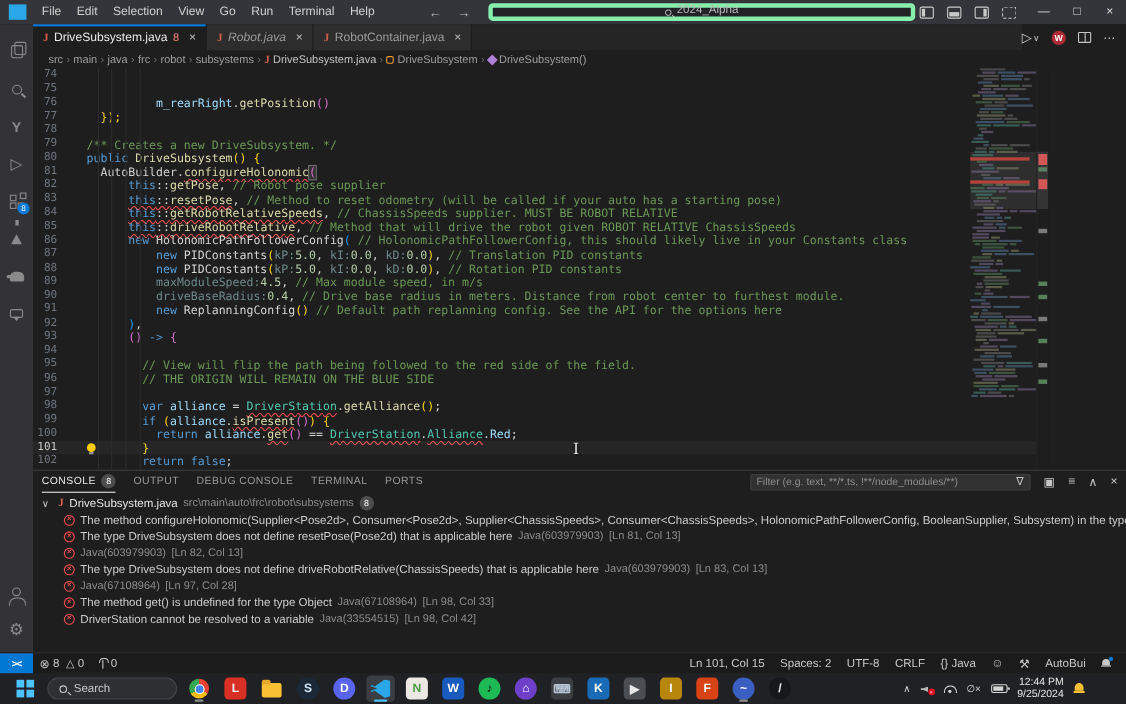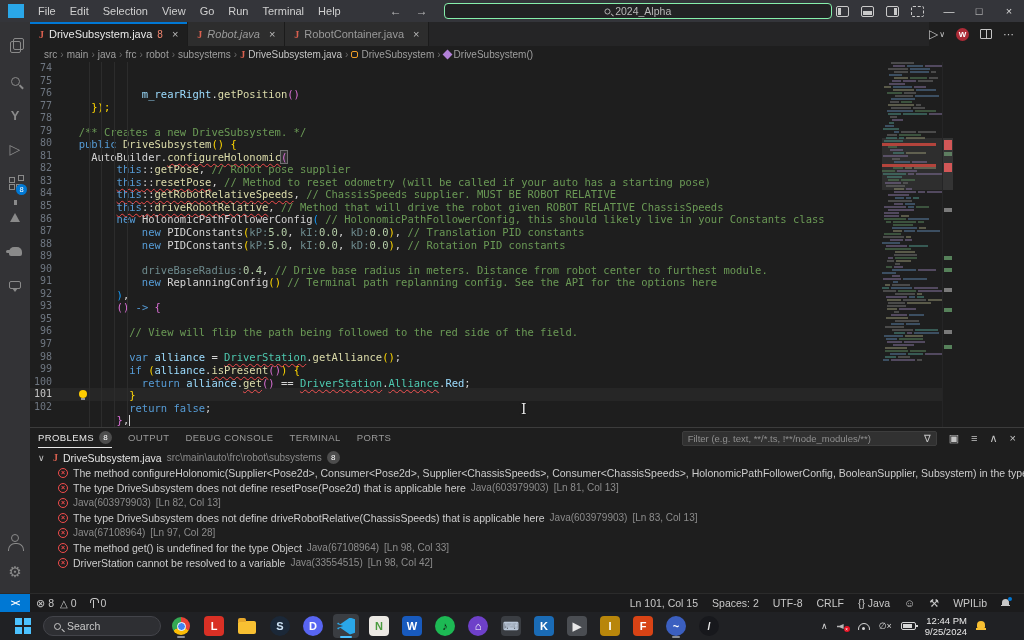--- a/index.html
+++ b/index.html
@@ -5,21 +5,21 @@
   *{margin:0;padding:0;box-sizing:border-box;}
   html,body{width:1024px;height:640px;overflow:hidden;}
   body{position:relative;background:#1e1e1e;font-family:"Liberation Sans",sans-serif;color:#cccccc;-webkit-font-smoothing:antialiased;}
   .abs{position:absolute;}
 
   
   #titlebar{left:0;top:0;width:1024px;height:22px;background:#34353a;display:flex;align-items:center;font-size:11px;color:#d0d0d0;}
   .vslogo{width:16px;height:14px;margin:0 7px 0 8px;background:#2aa7e8;clip-path:polygon(72% 0,100% 10%,100% 90%,72% 100%,18% 60%,6% 70%,0 62%,34% 50%,0 38%,6 30%,18% 40%);}
   .menu-item{padding:0 7px;cursor:default;}
   #nav-arrows{margin-left:42px;display:flex;gap:14px;color:#bbb;font-size:12px;}
-  #cmdcenter{margin-left:16px;width:388px;height:16px;background:#222224;border:1px solid #86efac;border-radius:4px;display:flex;align-items:center;justify-content:center;font-size:10.5px;color:#b9b9b9;gap:4px;}
+  #cmdcenter{margin-left:16px;width:388px;height:16px;background:#222224;border:4px solid #86efac;border-radius:4px;display:flex;align-items:flex-end;justify-content:center;font-size:10.5px;color:#b9b9b9;gap:4px;}
   #layout-icons{margin-left:auto;display:flex;gap:12px;align-items:center;margin-right:10px;}
   .layico{width:13px;height:11px;border:1px solid #c9c9c9;border-radius:2px;position:relative;}
   .layico>i{position:absolute;background:#c9c9c9;}
   .lay-side>i{left:1px;top:1px;bottom:1px;width:3px;}
   .lay-panel>i{left:1px;right:1px;bottom:1px;height:4px;}
   .lay-right>i{right:1px;top:1px;bottom:1px;width:3px;}
   .lay-custom{border-style:dashed;}
   .wctl{display:flex;height:22px;}
   .wbtn{width:30px;height:22px;display:flex;align-items:center;justify-content:center;font-size:11px;color:#d8d8d8;}
 
@@ -296,27 +296,28 @@
       <div class="cl"><span class="ln">77</span><span class="ct"><span class="tk-w">  </span><span class="tk-c">/** Creates a new DriveSubsystem. */</span></span></div>
       <div class="cl"><span class="ln">78</span><span class="ct"><span class="tk-w">  </span><span class="tk-k">public</span><span class="tk-w"> </span><span class="tk-f">DriveSubsystem</span><span class="tk-b1">()</span><span class="tk-w"> </span><span class="tk-b1">{</span></span></div>
       <div class="cl"><span class="ln">79</span><span class="ct"><span class="tk-w">    </span><span class="tk-w">AutoBuilder</span><span class="tk-w">.</span><span class="tk-f tk-sq">configureHolonomic</span><span class="tk-b2 tk-match">(</span></span></div>
       <div class="cl"><span class="ln">80</span><span class="ct"><span class="tk-w">        </span><span class="tk-k">this</span><span class="tk-w">::</span><span class="tk-f">getPose</span><span class="tk-w">, </span><span class="tk-c">// Robot pose supplier</span></span></div>
       <div class="cl"><span class="ln">81</span><span class="ct"><span class="tk-w">        </span><span class="tk-k tk-sq">this</span><span class="tk-w tk-sq">::</span><span class="tk-f tk-sq">resetPose</span><span class="tk-w">, </span><span class="tk-c">// Method to reset odometry (will be called if your auto has a starting pose)</span></span></div>
       <div class="cl"><span class="ln">82</span><span class="ct"><span class="tk-w">        </span><span class="tk-k tk-sq">this</span><span class="tk-w tk-sq">::</span><span class="tk-f tk-sq">getRobotRelativeSpeeds</span><span class="tk-w">, </span><span class="tk-c">// ChassisSpeeds supplier. MUST BE ROBOT RELATIVE</span></span></div>
       <div class="cl"><span class="ln">83</span><span class="ct"><span class="tk-w">        </span><span class="tk-k tk-sq">this</span><span class="tk-w tk-sq">::</span><span class="tk-f tk-sq">driveRobotRelative</span><span class="tk-w">, </span><span class="tk-c">// Method that will drive the robot given ROBOT RELATIVE ChassisSpeeds</span></span></div>
       <div class="cl"><span class="ln">84</span><span class="ct"><span class="tk-w">        </span><span class="tk-k">new</span><span class="tk-w"> </span><span class="tk-w">HolonomicPathFollowerConfig</span><span class="tk-b3">(</span><span class="tk-w"> </span><span class="tk-c">// HolonomicPathFollowerConfig, this should likely live in your Constants class</span></span></div>
       <div class="cl"><span class="ln">85</span><span class="ct"><span class="tk-w">            </span><span class="tk-k">new</span><span class="tk-w"> </span><span class="tk-w">PIDConstants</span><span class="tk-b1">(</span><span class="tk-h">kP:</span><span class="tk-n">5.0</span><span class="tk-w">, </span><span class="tk-h">kI:</span><span class="tk-n">0.0</span><span class="tk-w">, </span><span class="tk-h">kD:</span><span class="tk-n">0.0</span><span class="tk-b1">)</span><span class="tk-w">, </span><span class="tk-c">// Translation PID constants</span></span></div>
       <div class="cl"><span class="ln">86</span><span class="ct"><span class="tk-w">            </span><span class="tk-k">new</span><span class="tk-w"> </span><span class="tk-w">PIDConstants</span><span class="tk-b1">(</span><span class="tk-h">kP:</span><span class="tk-n">5.0</span><span class="tk-w">, </span><span class="tk-h">kI:</span><span class="tk-n">0.0</span><span class="tk-w">, </span><span class="tk-h">kD:</span><span class="tk-n">0.0</span><span class="tk-b1">)</span><span class="tk-w">, </span><span class="tk-c">// Rotation PID constants</span></span></div>
-      <div class="cl"><span class="ln">87</span></div>
+      <div class="cl"><span class="ln">87</span><span class="ct"><span class="tk-w">            </span><span class="tk-h">maxModuleSpeed:</span><span class="tk-n">4.5</span><span class="tk-w">, </span><span class="tk-c">// Max module speed, in m/s</span></span></div>
       <div class="cl"><span class="ln">88</span><span class="ct"><span class="tk-w">            </span><span class="tk-h">driveBaseRadius:</span><span class="tk-n">0.4</span><span class="tk-w">, </span><span class="tk-c">// Drive base radius in meters. Distance from robot center to furthest module.</span></span></div>
-      <div class="cl"><span class="ln">89</span><span class="ct"><span class="tk-w">            </span><span class="tk-k">new</span><span class="tk-w"> </span><span class="tk-w">ReplanningConfig</span><span class="tk-b1">()</span><span class="tk-w"> </span><span class="tk-c">// Terminal path replanning config. See the API for the options here</span></span></div>
+      <div class="cl"><span class="ln">89</span><span class="ct"><span class="tk-w">            </span><span class="tk-k">new</span><span class="tk-w"> </span><span class="tk-w">ReplanningConfig</span><span class="tk-b1">()</span><span class="tk-w"> </span><span class="tk-c">// Default path replanning config. See the API for the options here</span></span></div>
       <div class="cl"><span class="ln">90</span><span class="ct"><span class="tk-w">        </span><span class="tk-b3">)</span><span class="tk-w">,</span></span></div>
       <div class="cl"><span class="ln">91</span><span class="ct"><span class="tk-w">        </span><span class="tk-b2">()</span><span class="tk-w"> </span><span class="tk-k">-&gt;</span><span class="tk-w"> </span><span class="tk-b2">{</span></span></div>
       <div class="cl"><span class="ln">92</span><span class="ct"><span class="tk-w">          </span></span></div>
       <div class="cl"><span class="ln">93</span><span class="ct"><span class="tk-w">          </span><span class="tk-c">// View will flip the path being followed to the red side of the field.</span></span></div>
+      <div class="cl"><span class="ln">94</span><span class="ct"><span class="tk-w">          </span><span class="tk-c">// THE ORIGIN WILL REMAIN ON THE BLUE SIDE</span></span></div>
       <div class="cl"><span class="ln">95</span><span class="ct"></span></div>
       <div class="cl"><span class="ln">96</span><span class="ct"><span class="tk-w">          </span><span class="tk-k">var</span><span class="tk-w"> </span><span class="tk-v">alliance</span><span class="tk-w"> = </span><span class="tk-t tk-sq">DriverStation</span><span class="tk-w">.</span><span class="tk-f">getAlliance</span><span class="tk-b1">()</span><span class="tk-w">;</span></span></div>
       <div class="cl"><span class="ln">97</span><span class="ct"><span class="tk-w">          </span><span class="tk-k">if</span><span class="tk-w"> </span><span class="tk-b1">(</span><span class="tk-v">alliance</span><span class="tk-w">.</span><span class="tk-f tk-sq">isPresent</span><span class="tk-b2">()</span><span class="tk-b1">)</span><span class="tk-w"> </span><span class="tk-b1">{</span></span></div>
       <div class="cl"><span class="ln">98</span><span class="ct"><span class="tk-w">            </span><span class="tk-k">return</span><span class="tk-w"> </span><span class="tk-v">alliance</span><span class="tk-w">.</span><span class="tk-f tk-sq">get</span><span class="tk-b2">()</span><span class="tk-w"> == </span><span class="tk-t tk-sq">DriverStation</span><span class="tk-w">.</span><span class="tk-t tk-sq">Alliance</span><span class="tk-w">.</span><span class="tk-v">Red</span><span class="tk-w">;</span></span></div>
       <div class="cl"><span class="ln">99</span><span class="ct"><span class="tk-w">          </span><span class="tk-b1">}</span></span></div>
       <div class="cl"><span class="ln">100</span><span class="ct"><span class="tk-w">          </span><span class="tk-k">return</span><span class="tk-w"> </span><span class="tk-k">false</span><span class="tk-w">;</span></span></div>
       <div class="cl cur"><span class="ln lnc">101</span><span class="ct"><span class="tk-w">        </span><span class="tk-b2">}</span><span class="tk-w">,</span><span class="caret"></span></span><span class="bulb"></span></div>
       <div class="cl"><span class="ln">102</span><span class="ct"><span class="tk-w">        </span><span class="tk-k">this</span><span class="tk-w"> </span><span class="tk-c">// Reference to this subsystem to set requirements</span></span></div>
     </div>
   <div id="minimap">
@@ -722,21 +723,21 @@
     <div class="guide" style="left: 71.3px;"></div>
     <div class="guide" style="left: 83.9px;"></div>
     <div class="guide" style="left: 96.6px;"></div>
   </div>
 <div id="mousecursor" class="abs">I</div>
 
 <div id="panel" class="abs">
   <div id="panel-header">
     <span id="ptabs" style="display:flex">
         <span class="ptab active">
-          <span>PROBLEMS</span>
+          <span>CONSOLE</span>
           <span class="pbadge">8</span>
         </span>
         <span class="ptab">
           <span>OUTPUT</span>
         </span>
         <span class="ptab">
           <span>DEBUG CONSOLE</span>
         </span>
         <span class="ptab">
           <span>TERMINAL</span>
@@ -835,21 +836,21 @@
       <div class="sgroup">
         <span>{} Java</span>
       </div>
       <div class="sgroup">
         <span style="font-size: 11px;">☺</span>
       </div>
       <div class="sgroup">
         <span style="font-size: 11px;">⚒</span>
       </div>
       <div class="sgroup">
-        <span>WPILib</span>
+        <span>AutoBui</span>
       </div>
       <div class="sgroup">
         <span class="i-bell">
           <span class="dot"></span>
         </span>
       </div>
     </div>
 </div>
 
 <div id="taskbar" class="abs">

